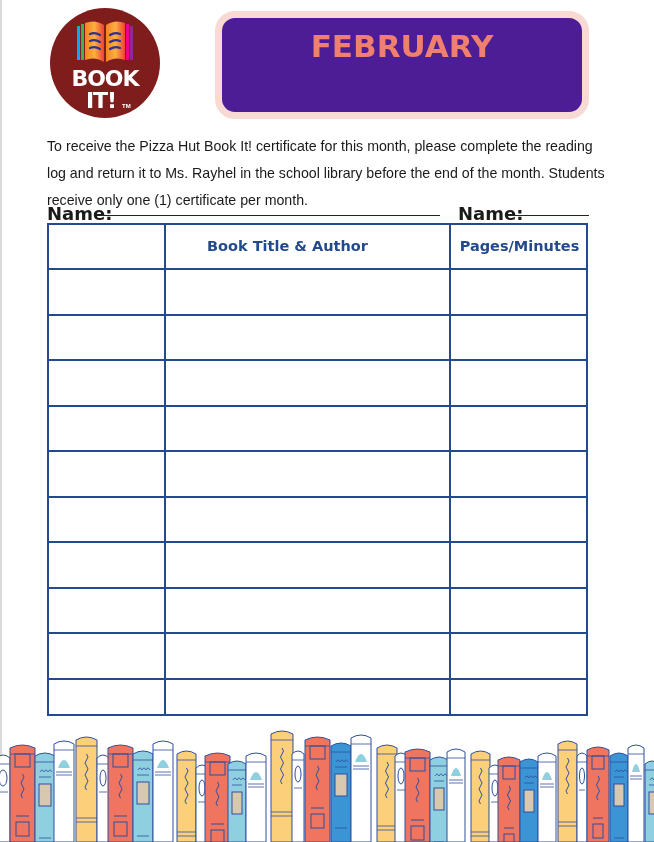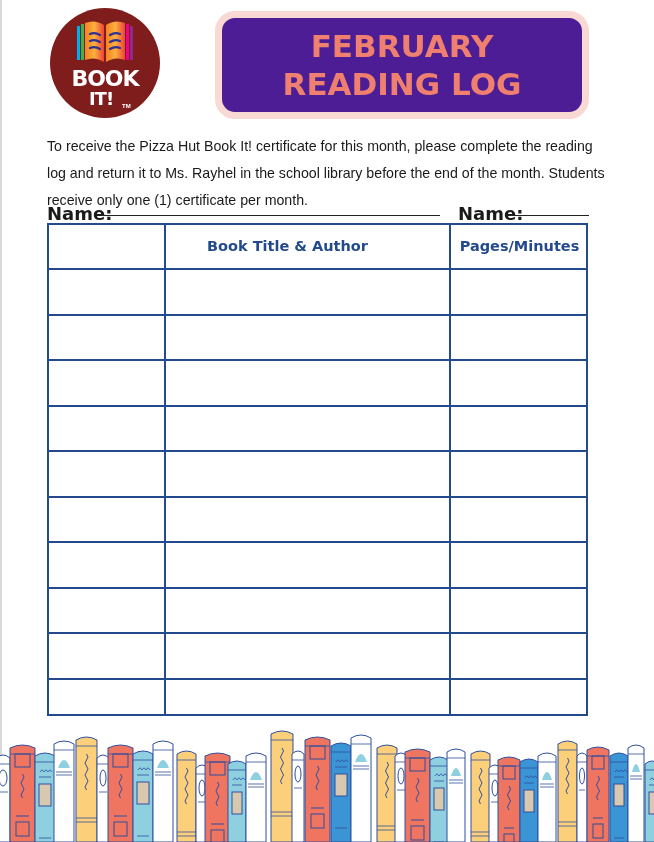--- a/index.html
+++ b/index.html
@@ -6,21 +6,21 @@
   body { width: 654px; height: 842px; background: #ffffff; position: relative; overflow: hidden;
          font-family: "Liberation Sans", sans-serif; }
   .left-edge { position: absolute; left: 0; top: 0; width: 2px; height: 842px; background: #d9d9d9; }
 
   .logo { position: absolute; left: 50px; top: 8px; width: 110px; height: 110px; border-radius: 50%;
           background: #7f1d1d; overflow: hidden; }
   .logo svg { position: absolute; left: 0; top: 0; }
   .logo .word { position: absolute; left: 0; width: 110px; text-align: center; color: #fff;
                 font-family: "DejaVu Sans", sans-serif; font-weight: bold; letter-spacing: -1px; }
   .logo .w1 { top: 58px; font-size: 22px; }
-  .logo .w2 { top: 80px; font-size: 18px; left: -4px; }
+  .logo .w2 { top: 80px; font-size: 22px; left: -4px; }
   .logo .tm { position: absolute; left: 72px; top: 95px; font-size: 6px; color: #fff; font-weight: bold; }
 
   .title-box { position: absolute; left: 215px; top: 11px; width: 360px; height: 94px;
                border: 7px solid #f9d9d4; border-radius: 20px; background: #4c1d95; }
   .title-box .line { display: block; text-align: center; color: #ef7f6e; font-weight: bold;
                      font-family: "DejaVu Sans", sans-serif; font-size: 31px; line-height: 38px; letter-spacing: 0px; }
   .title-box .l1 { margin-top: 9px; }
 
   .intro { position: absolute; left: 47px; top: 133px; width: 560px; font-size: 14.2px; line-height: 27px;
            color: #1a1a1a; font-family: "Liberation Sans", sans-serif; }
@@ -70,21 +70,20 @@
         <path d="M60 41 Q65 38 70 40"></path>
     </g>
   </svg>
   <span class="word w1">BOOK</span>
   <span class="word w2">IT!</span>
   <span class="tm">TM</span>
 </div>
 
 <div class="title-box">
   <span class="line l1">FEBRUARY</span>
-  <span class="line">READING LOG</span>
 </div>
 
 <div class="intro">To receive the Pizza Hut Book It! certificate for this month, please complete the reading log and return it to Ms. Rayhel in the school library before the end of the month. Students receive only one (1) certificate per month.</div>
 
 <span class="field-label" style="left:47px;">Name:</span>
 <div class="field-line" style="left:101px; width:339px;"></div>
 <span class="field-label" style="left:458px;">Name:</span>
 <div class="field-line" style="left:509px; width:80px;"></div>
 
 <div class="log-table">

